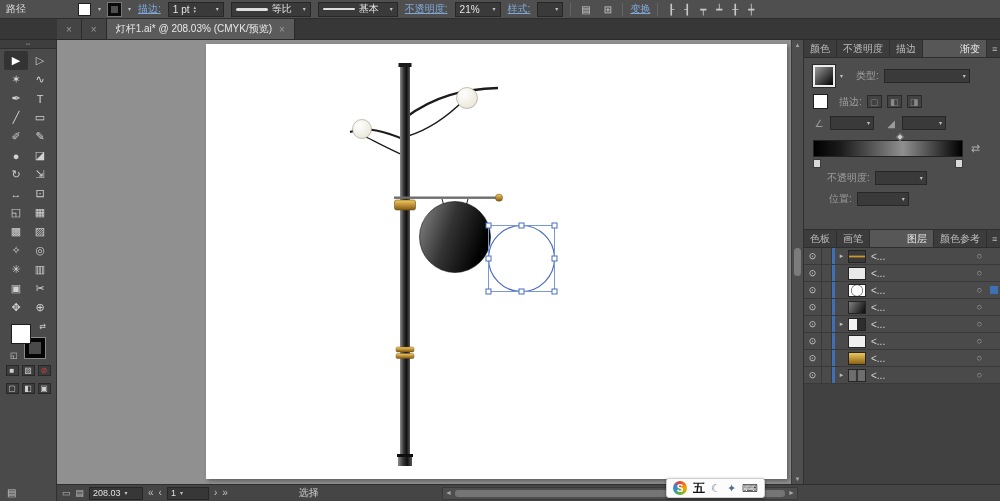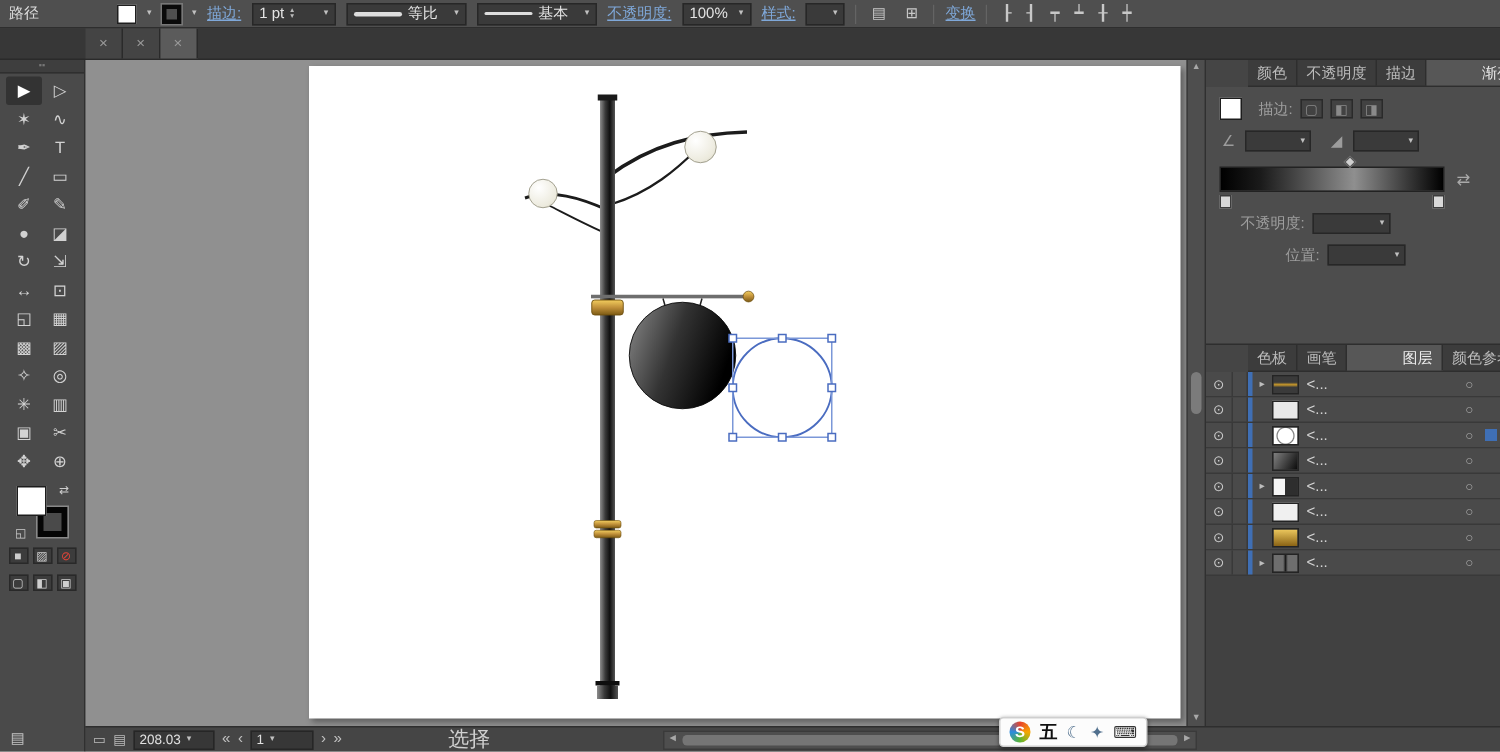--- a/index.html
+++ b/index.html
@@ -74,21 +74,21 @@
   .canvas { position:absolute; left:57px; top:40px; width:746px; height:444px; background:#909090; overflow:hidden; }
   .artboard { position:absolute; left:149px; top:4px; width:581px; height:435px; background:#ffffff; box-shadow:2px 2px 4px rgba(0,0,0,0.35); }
   .artboard svg { position:absolute; left:0; top:0; width:100%; height:100%; }
   .vscroll { position:absolute; right:0; top:0; width:12px; height:100%; background:#4e4e4e; border-left:1px solid #3a3a3a; }
   .vscroll .sarrow { position:absolute; left:0; width:100%; text-align:center; color:#a8a8a8; font-size:6px; cursor:pointer; }
   .vscroll .up { top:2px; } .vscroll .down { bottom:2px; }
   .vscroll .thumb { position:absolute; left:2px; width:7px; top:208px; height:28px; background:#7b7b7b; border-radius:4px; cursor:grab; }
 
   
   .rpanel { position:absolute; left:803px; top:40px; width:197px; height:444px; background:#454545; border-left:1px solid #303030; }
-  .pgroup-tabs { height:18px; background:#3c3c3c; display:flex; align-items:stretch; font-size:10px; color:#bcbcbc; border-bottom:1px solid #2e2e2e;margin-left:28px; }
+  .pgroup-tabs { height:18px; background:#3c3c3c; display:flex; align-items:stretch; font-size:10px; color:#bcbcbc; border-bottom:1px solid #2e2e2e; }
   .ptab { padding:0 6px; display:flex; align-items:center; border-right:1px solid #2e2e2e; cursor:pointer; white-space:nowrap; }
   .ptab.active { background:#575757; color:#ececec;padding-left:37px; }
   .pmenu { margin-left:auto; padding:0 5px; display:flex; align-items:center; color:#bdbdbd; font-size:9px; cursor:pointer; }
 
   .gradient-body { height:172px; background:#4d4d4d; border-bottom:1px solid #2e2e2e; padding:7px 9px; font-size:10px; color:#9e9e9e; }
   .grow { display:flex; align-items:center; gap:5px; margin-bottom:7px; }
   .grad-thumb { width:22px; height:22px; background:linear-gradient(135deg,#9a9a9a,#000); border:2px solid #ededed; outline:1px solid #2c2c2c; cursor:pointer; }
   .gcombo { height:14px; background:#3a3a3a; border:1px solid #272727; display:flex; align-items:center; padding:0 3px; color:#cfcfcf; }
   .gcombo .caret { margin-left:auto; }
   .proxy-swatch { width:15px; height:15px; background:#fff; border:1px solid #1d1d1d; cursor:pointer; }
@@ -118,21 +118,21 @@
   
   .status-bar {
     position:absolute; left:57px; top:484px; width:943px; height:17px;
     background:#454545; border-top:1px solid #2e2e2e;
     display:flex; align-items:center; gap:5px; padding:0 5px;
     font-size:9px; color:#c9c9c9;
   }
   .sb-icon { color:#bdbdbd; font-size:9px; cursor:pointer; }
   .sb-combo { height:13px; background:#373737; border:1px solid #262626; display:flex; align-items:center; gap:4px; padding:0 3px; color:#e0e0e0; }
   .sb-nav { color:#c0c0c0; font-size:10px; cursor:pointer; line-height:1; }
-  .sb-status { margin-left:66px; font-size:14px; color:#d0d0d0; }
+  .sb-status { margin-left:66px; font-size:10px; color:#d0d0d0; }
   .hscroll { position:absolute; left:385px; top:2px; width:356px; height:13px; background:#4e4e4e; border:1px solid #3a3a3a; }
   .hscroll .ha { position:absolute; top:1px; color:#a8a8a8; font-size:7px; cursor:pointer; }
   .hscroll .hl { left:2px; } .hscroll .hr { right:2px; }
   .hscroll .hthumb { position:absolute; left:12px; right:12px; top:2px; height:7px; background:#757575; border-radius:3px; cursor:grab; }
 
   
   .ime {
     position:absolute; left:666px; top:478px; height:20px; z-index:60;
     background:#fcfcfc; border:1px solid #cfcfcf; border-radius:3px;
     box-shadow:0 1px 3px rgba(0,0,0,0.45);
@@ -174,21 +174,21 @@
       <span>等比</span>
       <span class="caret">▾</span>
     </div>
     <div class="combo" style="width:80px">
       <span class="line-preview thin"></span>
       <span>基本</span>
       <span class="caret">▾</span>
     </div>
     <span class="cb-link">不透明度:</span>
     <div class="combo" style="width:46px">
-      <span>100%</span>
+      <span>21%</span>
       <span class="caret">▾</span>
     </div>
     <span class="cb-link">样式:</span>
     <div class="combo" style="width:26px">
       <span class="caret">▾</span>
     </div>
     <div class="vsep"></div>
     <span class="cb-icon">▤</span>
     <span class="cb-icon">⊞</span>
     <div class="vsep"></div>
@@ -205,20 +205,21 @@
   </div>
 
   <div class="tab-bar">
     <div class="doc-tab">
       <span class="close">×</span>
     </div>
     <div class="doc-tab">
       <span class="close">×</span>
     </div>
     <div class="doc-tab active">
+      <span>灯杆1.ai* @ 208.03% (CMYK/预览)</span>
       <span class="close">×</span>
     </div>
   </div>
 
   <div class="toolbar">
     <div class="tb-grab">▪▪</div>
     <div class="tools">
       <div class="tool active">
           <span>▶</span>
         </div>
@@ -407,20 +408,28 @@
           <span>描边</span>
         </div>
       <div class="ptab active">
           <span>渐变</span>
         </div>
       <div class="pmenu">≡</div>
     </div>
 
     <div class="gradient-body">
       <div class="grow">
+        <div class="grad-thumb"></div>
+        <span class="caret">▾</span>
+        <span style="margin-left:8px">类型:</span>
+        <div class="gcombo" style="width:86px">
+          <span class="caret">▾</span>
+        </div>
+      </div>
+      <div class="grow">
         <div class="proxy-swatch"></div>
         <span style="margin-left:6px">描边:</span>
         <div class="stroke-opt">▢</div>
         <div class="stroke-opt">◧</div>
         <div class="stroke-opt">◨</div>
       </div>
       <div class="grow">
         <span class="gicon">∠</span>
         <div class="gcombo" style="width:44px">
           <span class="caret">▾</span>
@@ -437,21 +446,21 @@
         <div class="gstop right"></div>
         <div class="grev">⇄</div>
       </div>
       <div class="grow" style="margin-top:14px">
         <span style="margin-left:14px">不透明度:</span>
         <div class="gcombo" style="width:52px">
           <span class="caret">▾</span>
         </div>
       </div>
       <div class="grow">
-        <span style="margin-left:44px">位置:</span>
+        <span style="margin-left:16px">位置:</span>
         <div class="gcombo" style="width:52px">
           <span class="caret">▾</span>
         </div>
       </div>
     </div>
 
     <div class="pgroup-tabs">
       <div class="ptab">
           <span>色板</span>
         </div>

